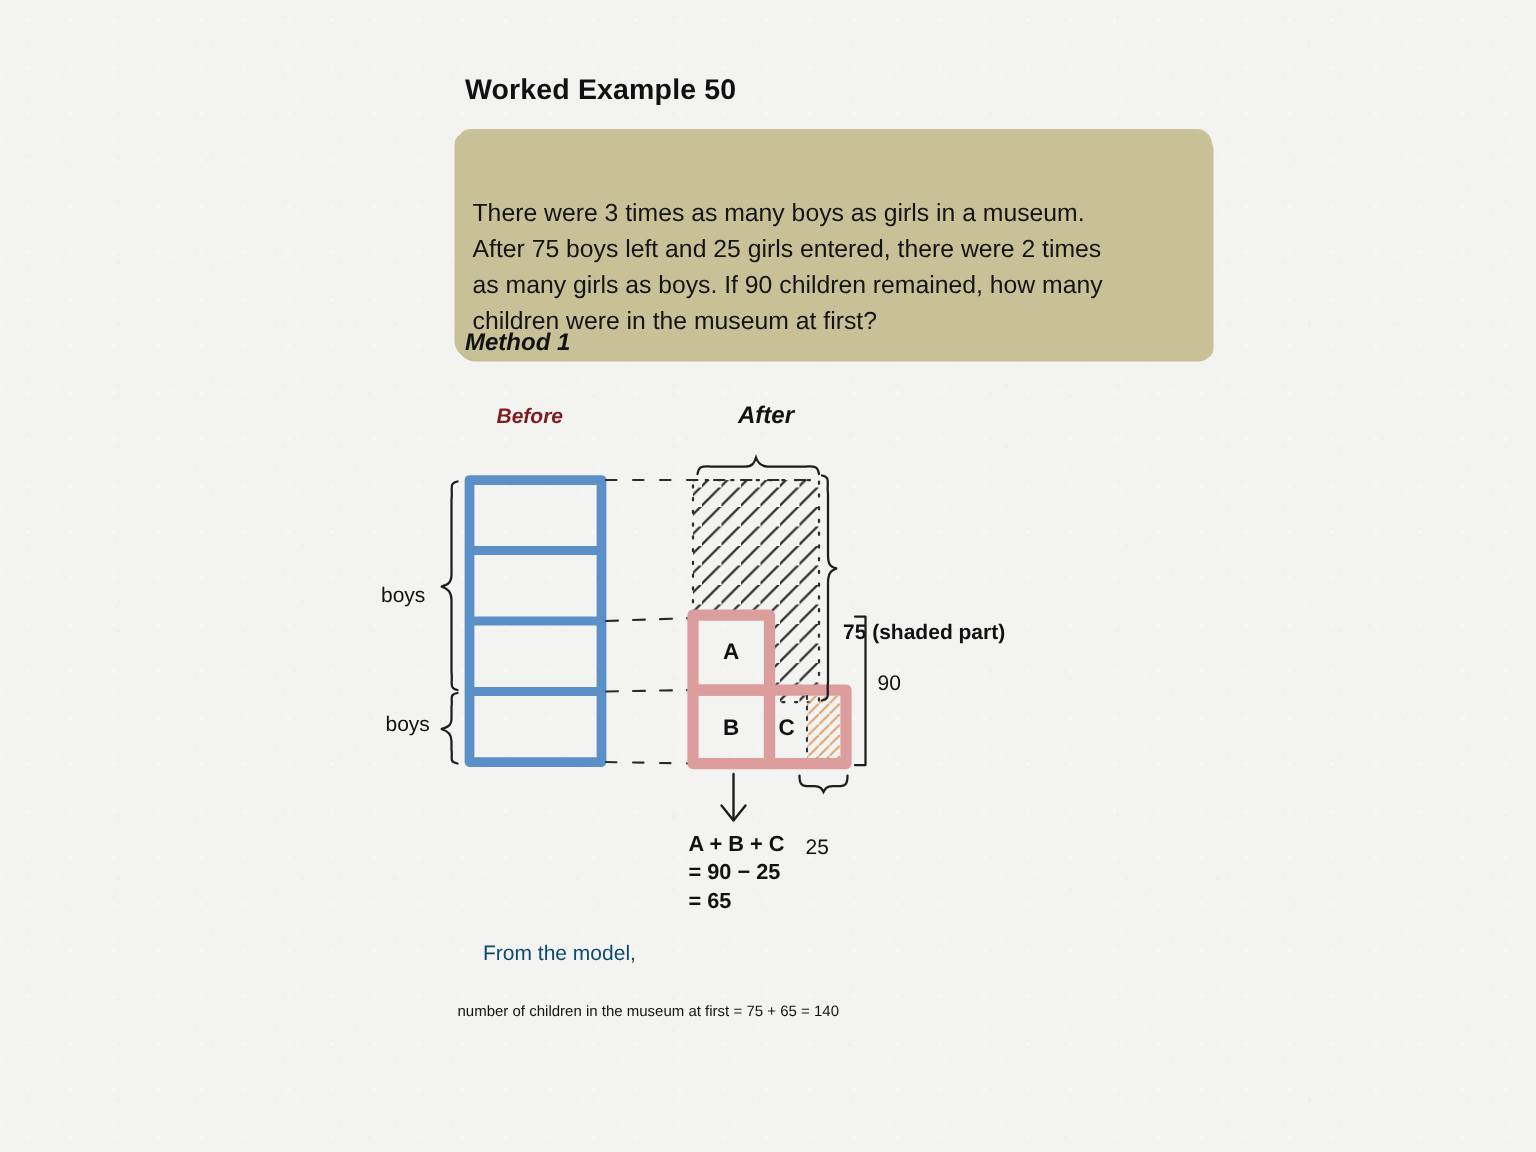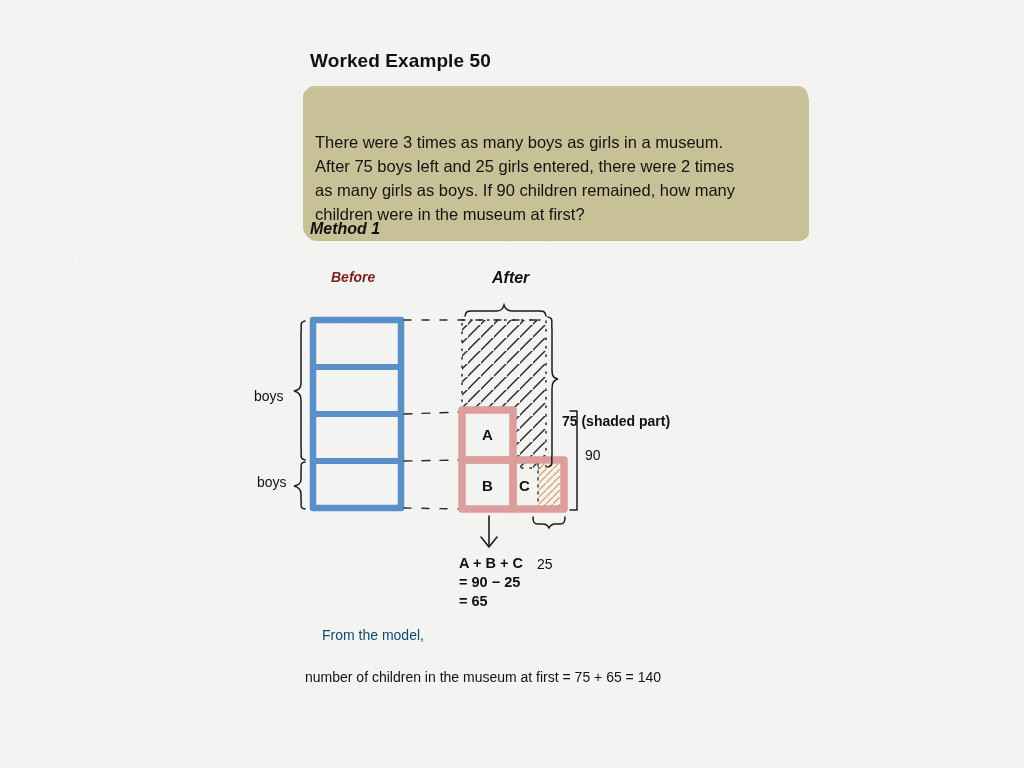--- a/index.html
+++ b/index.html
@@ -158,21 +158,21 @@
   #from-the-model {
     left: 305px;
     top: 627px;
     font-size: 14px;
     color: #0c4a6e;
     margin-left: 17px;
   }
   #conclusion-line {
     left: 305px;
     top: 669px;
-    font-size: 14px;
+    font-size: 10px;
     color: #131313;
   }
 
   
   #diagram-svg {
     left: 0;
     top: 0;
     width: 1024px;
     height: 768px;
     pointer-events: none;

